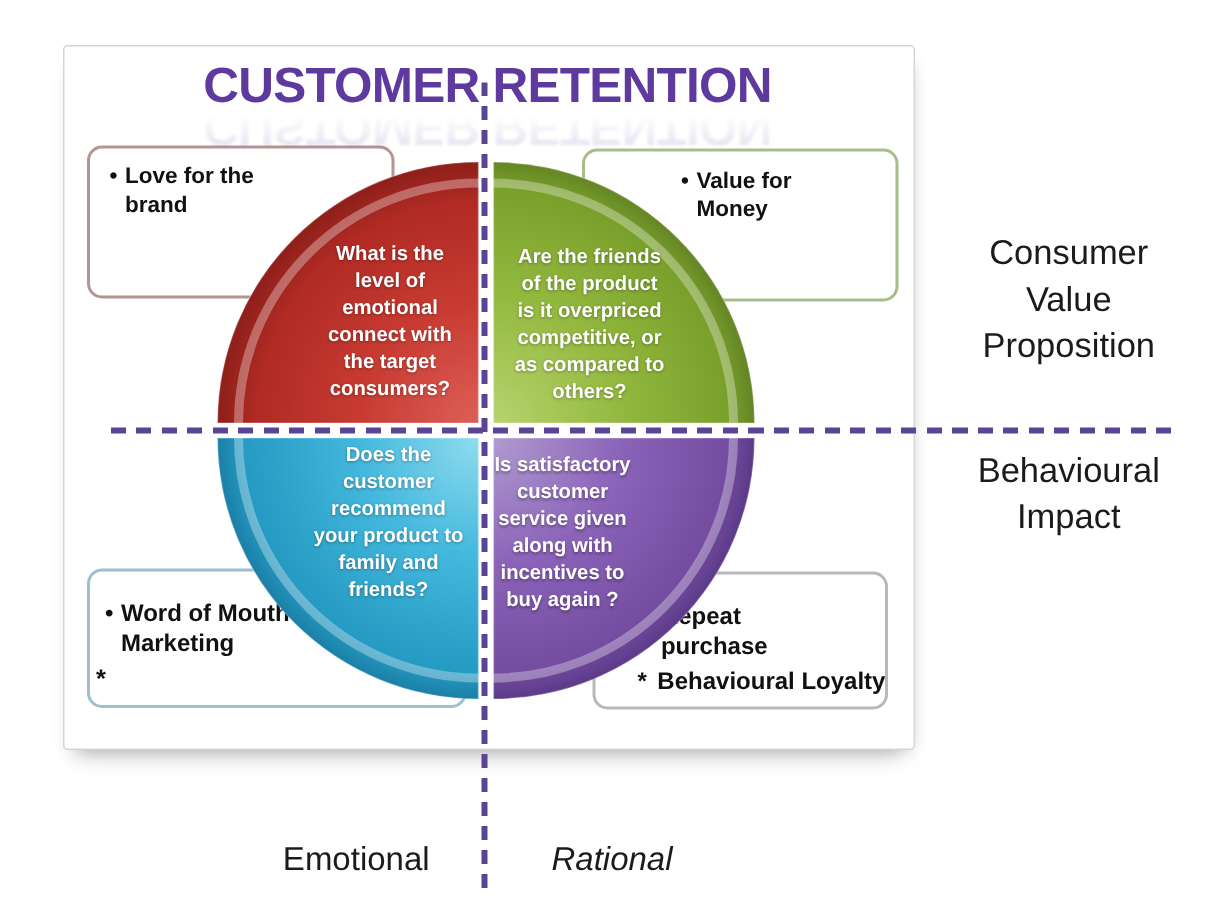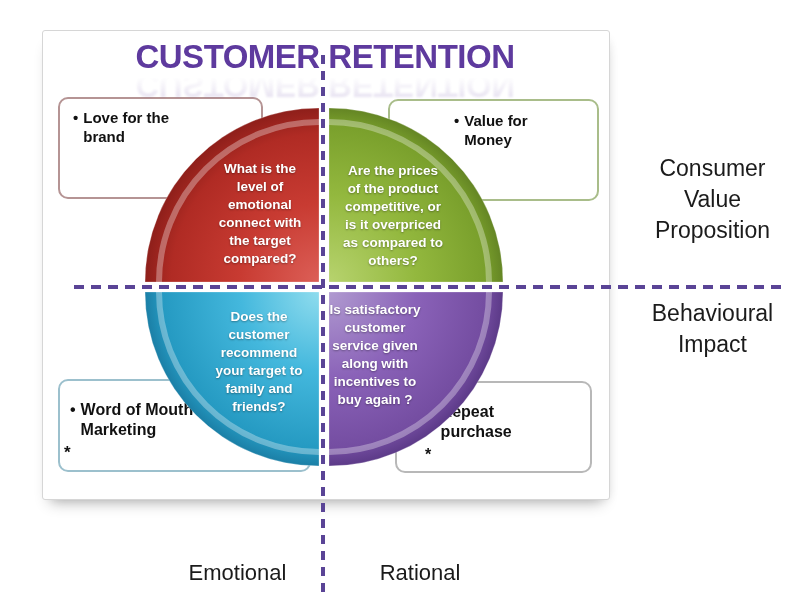--- a/index.html
+++ b/index.html
@@ -40,37 +40,37 @@
   .star{margin-right:7px;}
 
   
   .circle-svg{position:absolute;left:138px;top:101px;width:372px;height:372px;z-index:2;}
 
   
   .qtext{position:absolute;z-index:3;text-align:center;color:#fff;font-weight:bold;
          font-size:13.5px;line-height:18px;text-shadow:0 1px 2px rgba(0,0,0,.35);}
   .qtext.red{left:196px;top:160px;width:128px;}
   .qtext.green{left:326px;top:162px;width:134px;}
-  .qtext.cyan{left:192px;top:308px;width:134px;}
+  .qtext.cyan{left:192px;top:294px;width:134px;}
   .qtext.purple{left:308px;top:301px;width:134px;}
 
   
   .dash-v{position:absolute;left:321px;top:55px;width:4px;height:542px;z-index:4;
           background:repeating-linear-gradient(to bottom,var(--c-dashed-line,#5a4496) 0 9px,transparent 9px 16px);}
   .dash-h{position:absolute;left:74px;top:285px;width:714px;height:4px;z-index:4;
           background:repeating-linear-gradient(to right,var(--c-dashed-line,#5a4496) 0 10px,transparent 10px 17px);}
 
   
   .side-label{position:absolute;left:615px;width:195px;text-align:center;
               font-size:23px;line-height:31px;color:#1b1b1b;z-index:1;}
   .side-label.top{top:153px;}
   .side-label.bottom{top:298px;}
   .bottom-label{position:absolute;top:560px;text-align:center;font-size:22px;color:#1b1b1b;z-index:1;}
   .bottom-label.emotional{left:170px;width:135px;}
-  .bottom-label.rational{left:360px;width:120px;}
+  .bottom-label.rational{left:348px;width:120px;font-style:italic;}
 </style>
 </head>
 <body>
 
 <div class="stage">
 
   <div class="panel"></div>
 
   <div class="title">CUSTOMER RETENTION</div>
   <div class="title-reflection">CUSTOMER RETENTION</div>
@@ -111,20 +111,21 @@
   <div class="callout br">
     <div class="co-row main">
       <span class="bullet">•</span>
       <div>
           <div>Repeat</div>
           <div>purchase</div>
         </div>
     </div>
     <div class="co-row star-row">
       <span class="star">*</span>
+      <div>Behavioural Loyalty</div>
     </div>
   </div>
 
   <svg class="circle-svg" viewBox="0 0 372 372">
     <defs>
       <radialGradient id="gradRed" gradientUnits="userSpaceOnUse" cx="181" cy="181" r="174">
         <stop offset="0" stop-color="#dc5f57"></stop>
           <stop offset="0.45" stop-color="#c83b32"></stop>
         <stop offset="0.85" stop-color="#b02b24"></stop>
           <stop offset="1" stop-color="#8e1f1a"></stop>
@@ -157,35 +158,35 @@
     <path d="M21,191 A160,160 0 0 0 181,351" fill="none" stroke="rgba(255,255,255,.32)" stroke-width="6" stroke-linecap="round"></path>
     <path d="M351,191 A160,160 0 0 1 191,351" fill="none" stroke="rgba(255,255,255,.32)" stroke-width="6" stroke-linecap="round"></path>
   </svg>
 
   <div class="qtext red">
       <div>What is the</div>
       <div>level of</div>
       <div>emotional</div>
       <div>connect with</div>
       <div>the target</div>
-      <div>compared?</div>
+      <div>consumers?</div>
     </div>
   <div class="qtext green">
-      <div>Are the prices</div>
+      <div>Are the friends</div>
       <div>of the product</div>
+      <div>is it overpriced</div>
       <div>competitive, or</div>
-      <div>is it overpriced</div>
       <div>as compared to</div>
       <div>others?</div>
     </div>
   <div class="qtext cyan">
       <div>Does the</div>
       <div>customer</div>
       <div>recommend</div>
-      <div>your target to</div>
+      <div>your product to</div>
       <div>family and</div>
       <div>friends?</div>
     </div>
   <div class="qtext purple">
       <div>Is satisfactory</div>
       <div>customer</div>
       <div>service given</div>
       <div>along with</div>
       <div>incentives to</div>
       <div>buy again  ?</div>

